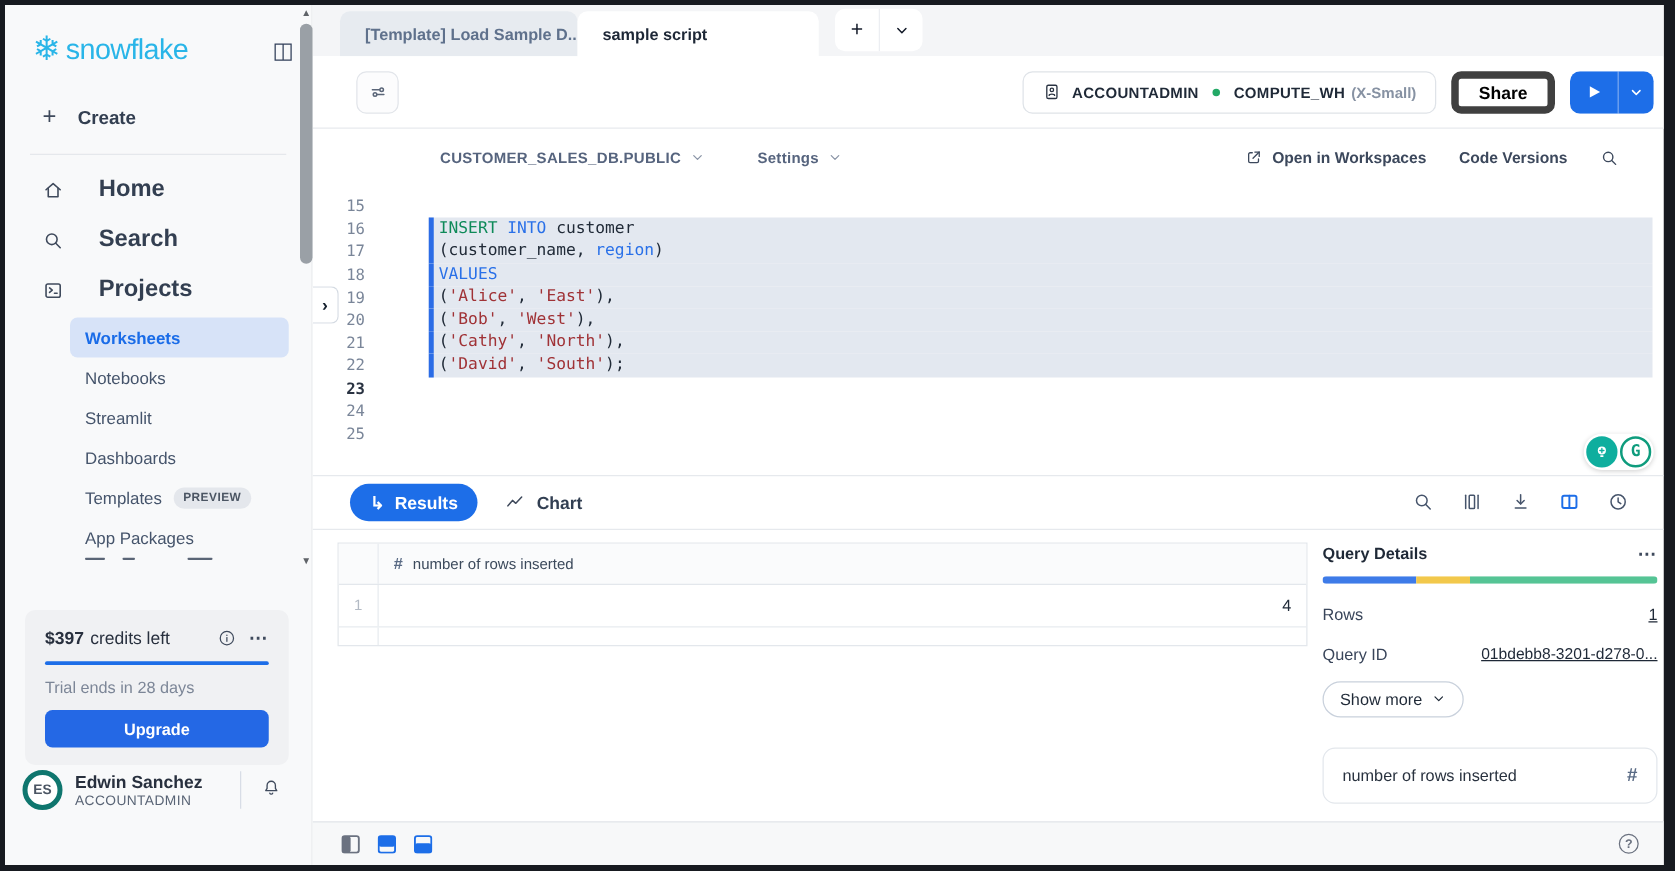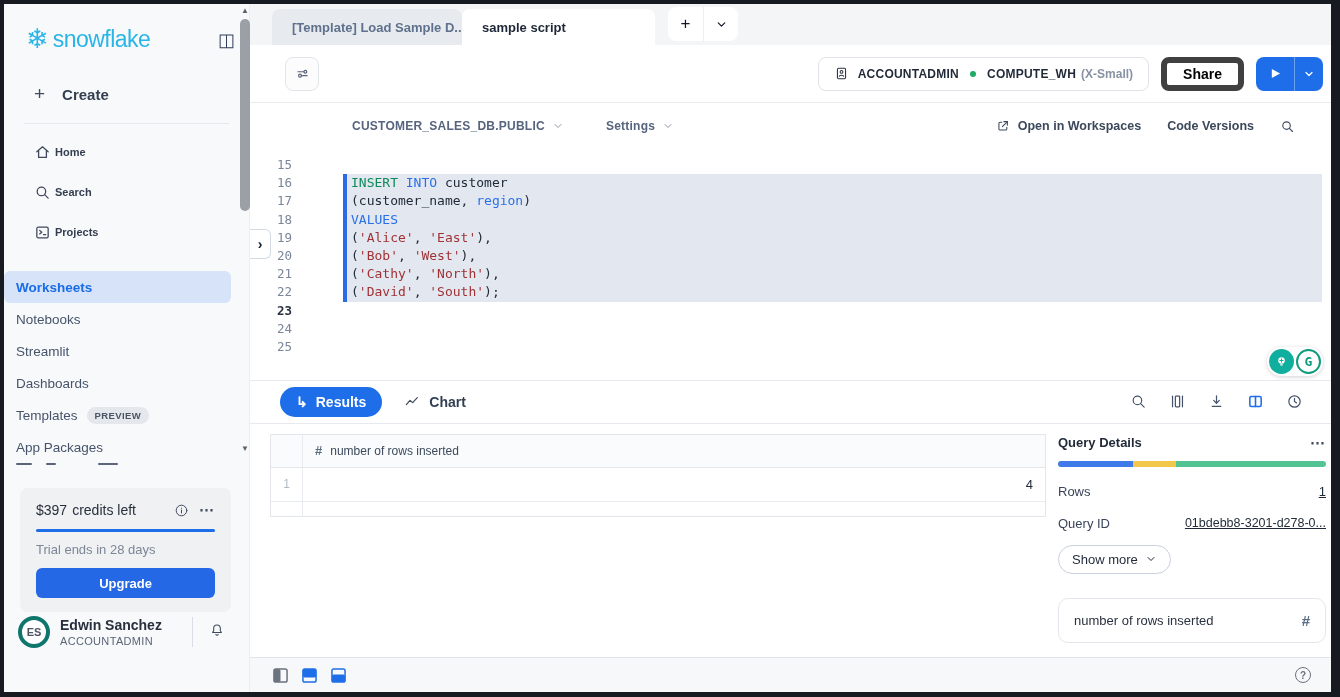--- a/index.html
+++ b/index.html
@@ -10,36 +10,36 @@
 
   
   .sidebar{width:246px;background:#f8f9fa;position:relative;flex:none;border-right:1px solid #ebedf0;}
   .logo-row{display:flex;align-items:center;padding:22px 14px 0 22px;}
   .logo-mark{font-size:27px;color:#29b5e8;line-height:1;}
   .logo-text{font-size:23px;color:#29b5e8;margin-left:4px;letter-spacing:-0.5px;}
   .collapse-btn{margin-left:auto;color:#33415b;font-size:18px;cursor:pointer;line-height:1;}
   .create-row{display:flex;align-items:center;gap:17px;margin:30px 0 0 30px;color:#333f51;font-size:15px;font-weight:700;}
   .create-plus{font-size:19px;font-weight:400;color:#3f4a5c;}
   .side-div{border:none;border-top:1px solid #e5e8ec;margin:18px 20px 8px 20px;}
-  .nav-item{display:flex;align-items:center;gap:4px;height:40px;padding-left:30px;color:#333f51;font-size:11px;font-weight:700;cursor:pointer;}
+  .nav-item{display:flex;align-items:center;gap:28px;height:40px;padding-left:30px;color:#333f51;font-size:19px;font-weight:700;cursor:pointer;}
   .nav-item svg{width:17px;height:17px;fill:none;stroke:#3f4a5c;stroke-width:1.8;stroke-linecap:round;stroke-linejoin:round;}
-  .sub-list{padding-right:18px;margin-top:19px;}
+  .sub-list{padding-left:52px;padding-right:18px;margin-top:2px;}
   .sub-item{display:flex;align-items:center;height:32px;padding:0 12px;font-size:13.5px;color:#45546b;font-weight:500;border-radius:6px;cursor:pointer;}
   .sub-item.active{background:#d7e3f8;color:#1a6ce8;font-weight:700;}
   .badge{margin-left:9px;background:#e4e7ec;color:#4b5563;font-size:9.5px;font-weight:700;letter-spacing:.04em;border-radius:9px;padding:3px 8px;}
   .clipped-item{height:7px;overflow:hidden;padding:0 12px;display:flex;gap:14px;align-items:flex-start;}
   .clipped-item i{display:block;height:2px;background:#5a6576;border-radius:1px;}
   
   .sb-scroll{position:absolute;top:2px;right:-3px;width:14px;height:460px;}
   .sb-arrow{position:absolute;left:0;width:14px;text-align:center;font-size:8px;color:#5f6368;cursor:pointer;}
   .sb-thumb{position:absolute;left:2px;top:13px;width:10px;height:192px;background:#9aa0a6;border-radius:6px;cursor:grab;}
   
   .credits-card{position:absolute;left:16px;right:18px;top:484px;background:#f0f1f3;border-radius:8px;padding:13px 16px 14px 16px;}
   .credits-top{display:flex;align-items:center;font-size:14px;color:#28303e;}
-  .credits-amt{font-weight:400;}
+  .credits-amt{font-weight:700;}
   .credits-lbl{margin-left:5px;color:#28303e;}
   .credits-icons{margin-left:auto;display:flex;align-items:center;gap:10px;color:#3f4a5c;}
   .credits-icons svg{width:15px;height:15px;fill:none;stroke:#3f4a5c;stroke-width:1.6;stroke-linecap:round;}
   .dots{font-size:15px;letter-spacing:1px;color:#3f4a5c;font-weight:700;cursor:pointer;}
   .credits-bar{height:3px;background:#1d6ee8;border-radius:2px;margin-top:10px;}
   .trial-note{margin-top:10px;font-size:13px;color:#7c8697;}
   .upgrade-btn{margin-top:11px;width:100%;height:30px;background:#2468e5;color:#fff;border:none;border-radius:6px;font-size:13px;font-weight:700;font-family:inherit;cursor:pointer;}
   
   .user-row{position:absolute;left:14px;right:10px;top:612px;display:flex;align-items:center;}
   .avatar{width:32px;height:32px;border-radius:50%;background:#fff;border:4px solid #0f766e;display:grid;place-items:center;font-size:11px;font-weight:700;color:#4b5563;}

